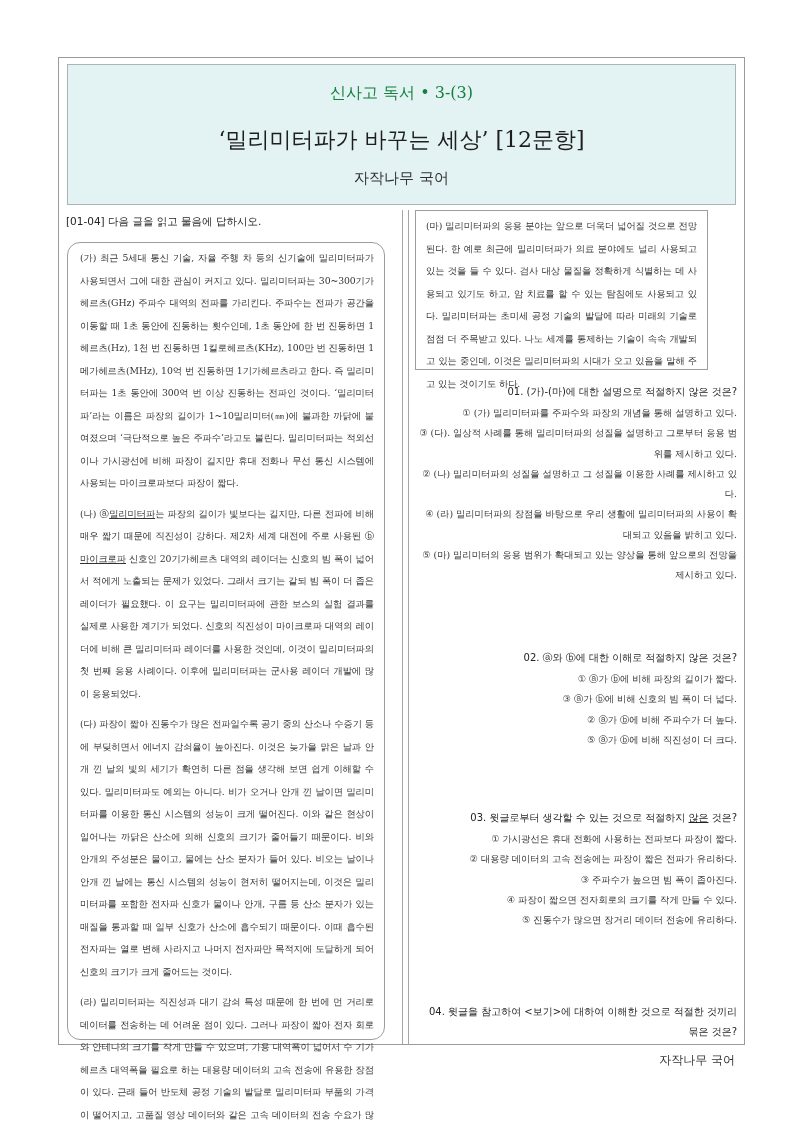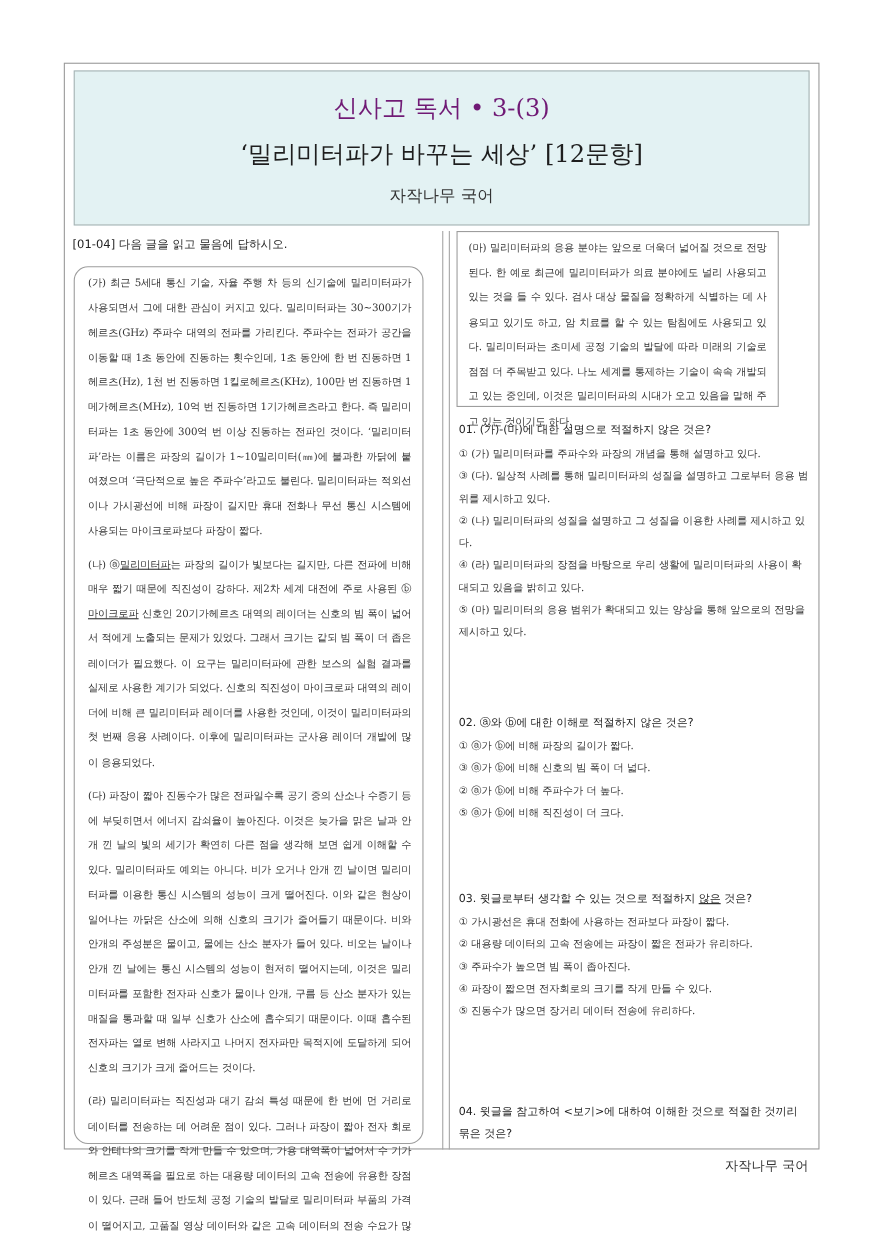--- a/index.html
+++ b/index.html
@@ -3,35 +3,35 @@
 <meta charset="utf-8">
 <style>
   html, body { margin:0; padding:0; background:#ffffff; }
   body { width:800px; height:1132px; position:relative; overflow:hidden;
          font-family: "DejaVu Serif", "Liberation Serif", serif; color:#2a2a2a; }
   .frame { position:absolute; left:58px; top:57px; width:687px; height:988px;
            border:1px solid #9a9a9a; box-sizing:border-box; }
   .header { position:absolute; left:67px; top:64px; width:669px; height:141px;
             background:#e3f2f3; border:1px solid #a8b4b5; box-sizing:border-box;
             text-align:center; }
-  .h-title { position:absolute; left:0; right:0; top:18px; font-size:22px; color:#701a75; }
+  .h-title { position:absolute; left:0; right:0; top:18px; font-size:16px; color:#15803d; }
   .h-sub { position:absolute; left:0; right:0; top:60px; font-size:22px; color:#1e1e1e; }
   .h-brand { position:absolute; left:0; right:0; top:104px; font-size:15px; color:#333; }
 
   .instr { position:absolute; left:66px; top:215px; font-family:"DejaVu Sans","Liberation Sans",sans-serif;
            font-size:10.5px; color:#222; }
   .pbox { position:absolute; border:1px solid #9d9d9d; box-sizing:border-box; background:#fff; }
   .p-left { left:67px; top:242px; width:318px; height:798px; padding:4px 10px 0 12px;border-radius:13px; }
   .p-right { left:415px; top:210px; width:293px; height:160px; padding:4px 10px 0 10px; }
   .para { font-size:9.3px; line-height:22.5px; text-align:justify; margin:0 0 8px 0; color:#333; letter-spacing:-0.1px; }
   .para u { text-decoration:underline; }
 
   .vline { position:absolute; top:210px; width:1px; height:835px; background:#a6a6a6; }
 
-  .q { position:absolute; left:417px; width:320px; }
+  .q { position:absolute; left:417px; width:320px;text-align:right; }
   .q-title { font-family:"DejaVu Sans","Liberation Sans",sans-serif; font-size:10px; color:#222;
              line-height:20px; margin-bottom:1px; }
   .q-opt { font-size:9.3px; line-height:20.3px; color:#333; }
   .q-opt .num { margin-right:3px; }
   .under { text-decoration:underline; }
 
   .footer { position:absolute; right:65px; top:1052px; font-size:12px; color:#333; }
 </style>
 </head>
 <body>

